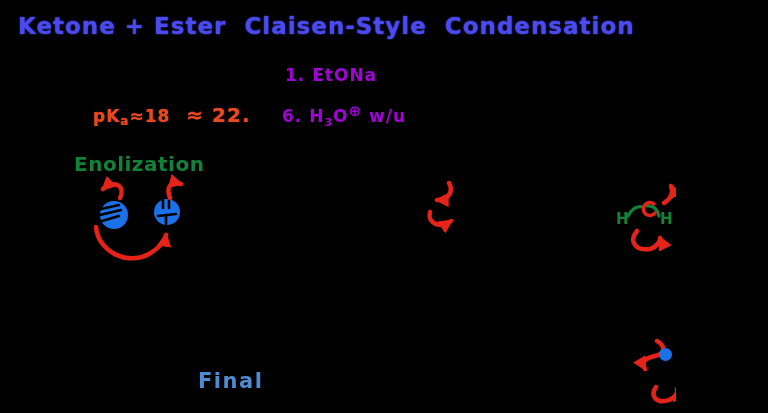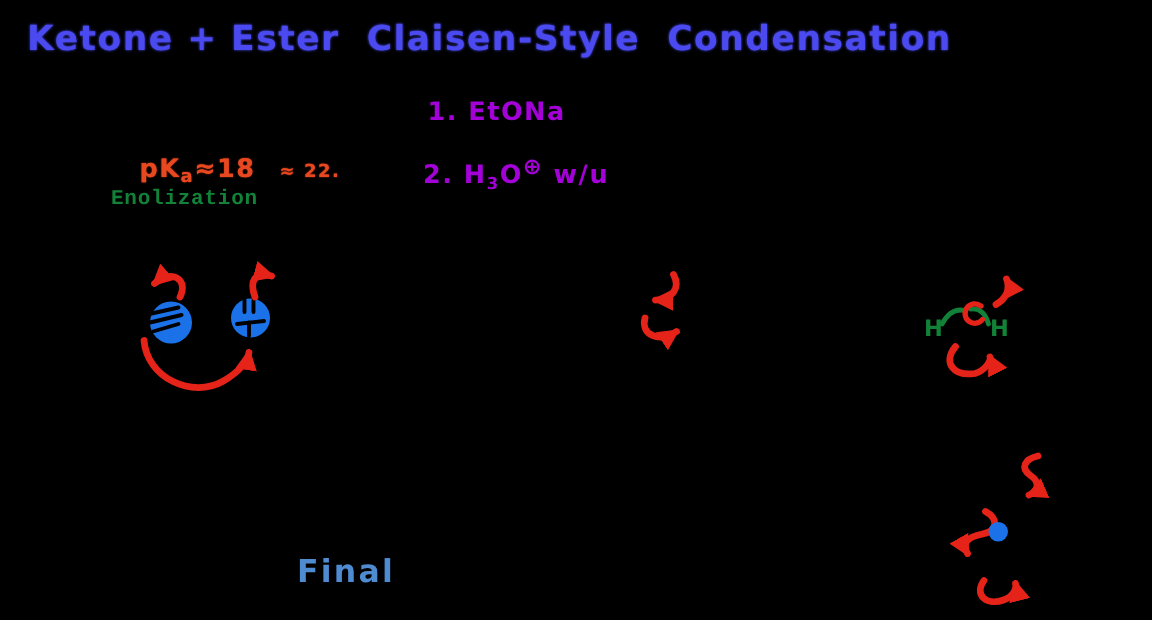--- a/index.html
+++ b/index.html
@@ -2,38 +2,37 @@
 <html style="--background: #000000; --title_blue: #4a4af0; --purple: #a301d8; --orange: #e8481f; --green: #118238; --arrow_red: #e62319; --disc_blue: #1b72e8; --product_blue: #4e8bd0; --water_blue: #2d72cc;"><head>
 <meta charset="utf-8">
 <style>
   html,body{margin:0;padding:0;background:#000;}
   #canvas{
     position:relative;
     width:676px;height:413px;
     background:var(--background,#000);
     overflow:hidden;
     font-family:"DejaVu Sans", sans-serif;
-    padding-left:48px;
   }
   .abs{position:absolute;white-space:pre;}
   .title{
     left:18px;top:13px;
     font-size:23px;font-weight:bold;letter-spacing:1px;
     color:var(--title_blue);
     text-shadow:0 0 2px var(--title_blue);
   }
   .purple{color:var(--purple);font-weight:bold;font-size:17px;letter-spacing:1px;}
   .cond1{left:285px;top:65px;}
   .cond2{left:282px;top:102px;}
   .sub{font-size:11px;vertical-align:-4px;}
   .sup-charge{font-size:15px;vertical-align:6px;}
   .pka{left:93px;top:103px;color:var(--orange);font-weight:bold;font-size:17px;letter-spacing:1px;text-shadow:0 0 1px var(--orange);}
   .pka-a{font-size:12px;vertical-align:-3px;}
-  .pka-ester{margin-left:16px;font-size:12px;}
-  .enol{left:74px;top:125px;color:var(--green);font-weight:bold;font-size:14px;letter-spacing:0.5px;font-family:Liberation Mono, monospace;}
+  .pka-ester{margin-left:16px;font-size:20px;}
+  .enol{left:74px;top:152px;color:var(--green);font-weight:bold;font-size:20px;letter-spacing:0.5px;}
   .final{left:188px;top:324px;color:var(--product_blue);font-weight:bold;font-size:21px;letter-spacing:1.5px;line-height:23px;}
   .final .l1{padding-left:10px;text-align:center;}
   .water-h{position:absolute;color:var(--green);font-weight:bold;font-size:15px;}
   .wh-left{left:616px;top:210px;}
   .wh-right{left:660px;top:210px;}
   .hydronium{left:634px;top:360px;color:var(--water_blue);font-weight:bold;font-size:22px;letter-spacing:0px;text-shadow:0 0 1px var(--water_blue);}
   .hyd-sub{font-size:13px;vertical-align:-6px;}
   .hyd-sub2{font-size:10px;vertical-align:-10px;color:#1d4fa0;}
   .charge-dot{
     position:absolute;left:659px;top:348px;
@@ -83,21 +82,21 @@
     <path class="arrow" d="M637,231 C628,242 636,251 650,249 C657,247 661,240 660,238" marker-end="url(#ah)"></path>
 
     <path class="arrow" d="M692,304 C683,306 680,312 687,317 C693,321 693,327 686,330" marker-end="url(#ah)"></path>
     <path class="arrow" d="M657,341 C666,346 665,354 655,356 C645,358 641,362 645,369" marker-end="url(#ah)"></path>
     <path class="arrow" d="M656,387 C649,397 658,404 669,400 C675,398 678,393 677,389" marker-end="url(#ah)"></path>
   </svg>
 
   <div class="abs title">Ketone + Ester  Claisen-Style  Condensation</div>
 
   <div class="abs purple cond1">1. EtONa</div>
-  <div class="abs purple cond2"><span>2. H</span><span class="sub">3</span><span>O</span><span class="sup-charge">⊕</span><span> w/u</span></div>
+  <div class="abs purple cond2"><span>6. H</span><span class="sub">3</span><span>O</span><span class="sup-charge">⊕</span><span> w/u</span></div>
 
   <div class="abs pka"><span>pK</span><span class="pka-a">a</span><span>≈18</span><span class="pka-ester">≈ 22.</span></div>
 
   <div class="abs enol">Enolization</div>
 
   <div class="abs final">
     <div class="l1">Final</div>
     
   </div>
 

